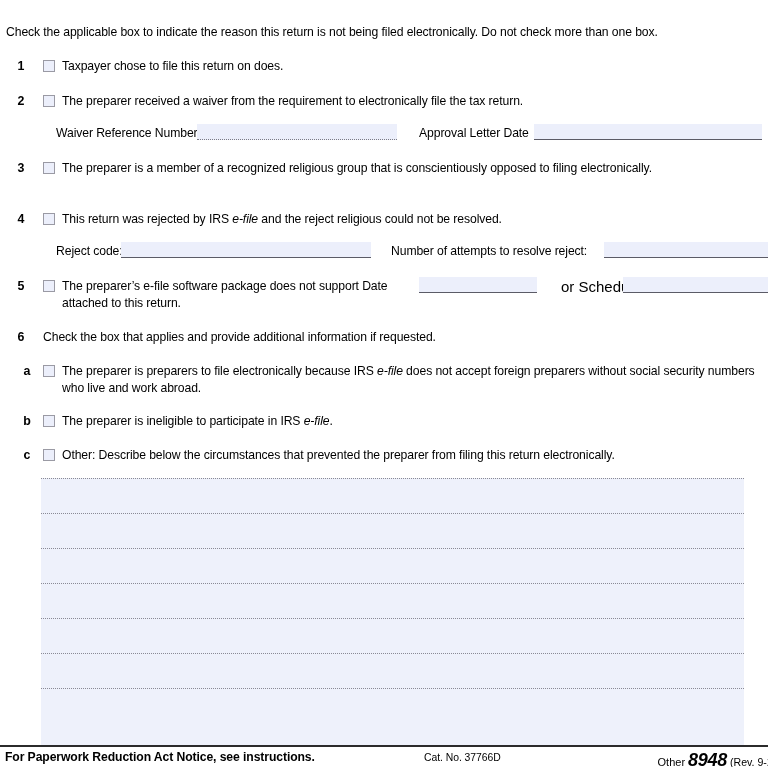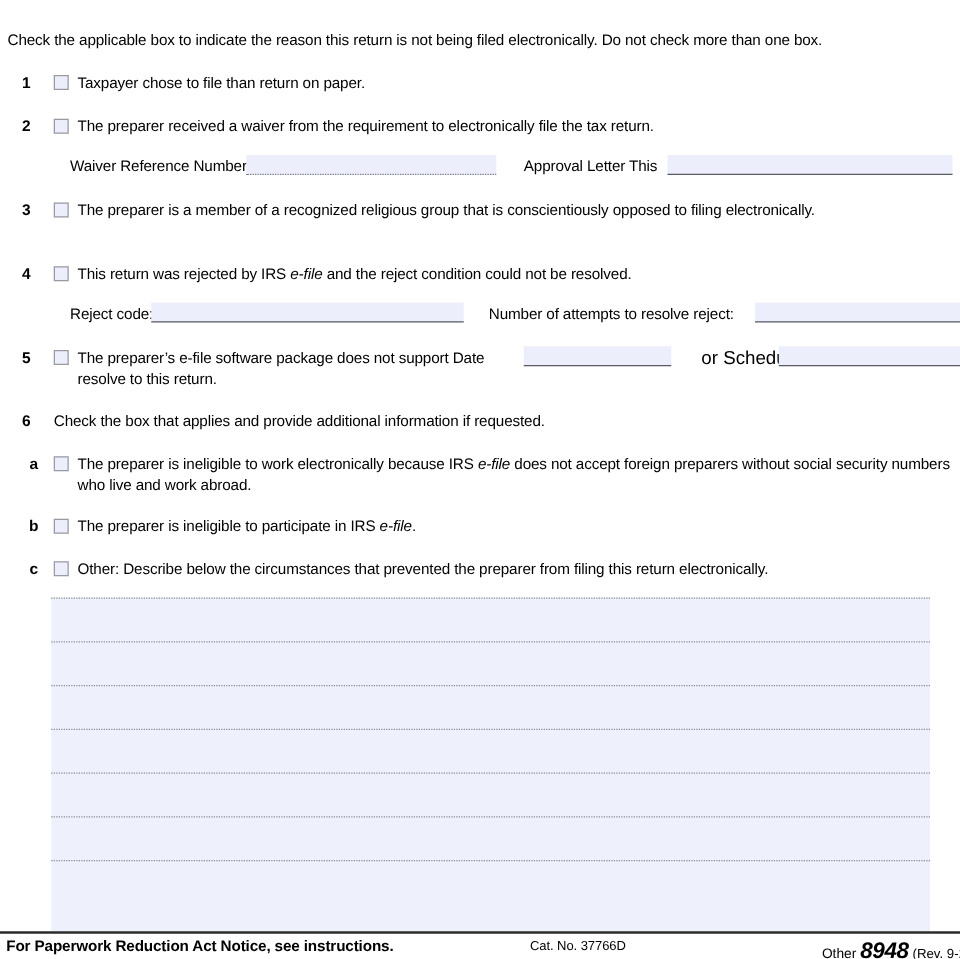--- a/index.html
+++ b/index.html
@@ -178,74 +178,74 @@
 </head>
 <body>
 
 <div class="page">
 
   <div class="intro">Check the applicable box to indicate the reason this return is not being filed electronically. Do not check more than one box.</div>
 
   <div class="row" style="top:58px;">
     <span class="num">1</span>
     <span class="cbox"></span>
-    <span class="body-text nowrap" style="top:0;">Taxpayer chose to file than return on paper.</span>
+    <span class="body-text nowrap" style="top:0;">Taxpayer chose to file this return on does.</span>
   </div>
 
   <div class="row" style="top:93px;">
     <span class="num">2</span>
     <span class="cbox"></span>
     <span class="body-text nowrap" style="top:0;">The preparer received a waiver from the requirement to electronically file the tax return.</span>
   </div>
 
   <div class="fieldrow" style="top:125px;">
     <span class="flabel" style="left:43px; top:0;">Waiver Reference Number</span>
     <span class="blank dotted" style="left:197px; top:-1px; width:200px;"></span>
-    <span class="flabel" style="left:406px; top:0;">Approval Letter This</span>
+    <span class="flabel" style="left:406px; top:0;">Approval Letter Date</span>
     <span class="blank" style="left:534px; top:-1px; width:228px;"></span>
   </div>
 
   <div class="row" style="top:160px;">
     <span class="num">3</span>
     <span class="cbox"></span>
     <span class="body-text nowrap" style="top:0;">The preparer is a member of a recognized religious group that is conscientiously opposed to filing electronically.</span>
   </div>
 
   <div class="row" style="top:211px;">
     <span class="num">4</span>
     <span class="cbox"></span>
-    <span class="body-text nowrap" style="top:0;"><span>This return was rejected by IRS </span><span class="ital">e-file</span><span> and the reject condition could not be resolved.</span></span>
+    <span class="body-text nowrap" style="top:0;"><span>This return was rejected by IRS </span><span class="ital">e-file</span><span> and the reject religious could not be resolved.</span></span>
   </div>
 
   <div class="fieldrow" style="top:243px;">
     <span class="flabel" style="left:43px; top:0;">Reject code:</span>
     <span class="blank" style="left:121px; top:-1px; width:250px;"></span>
     <span class="flabel" style="left:378px; top:0;">Number of attempts to resolve reject:</span>
     <span class="blank" style="left:604px; top:-1px; width:164px;"></span>
   </div>
 
   <div class="row" style="top:278px;">
     <span class="num">5</span>
     <span class="cbox"></span>
     <span class="body-text nowrap" style="top:0;">The preparer’s e-file software package does not support  Date</span>
     <span class="inline-blank" style="left:419px; top:-1px; width:118px;"></span>
     <span class="flabel" style="left:548px; top:0; font-size:15px; position:absolute;">or Schedule</span>
     <span class="inline-blank" style="left:623px; top:-1px; width:145px;"></span>
-    <span class="body-text nowrap" style="top:17px;">resolve to this return.</span>
+    <span class="body-text nowrap" style="top:17px;">attached to this return.</span>
   </div>
 
   <div class="row" style="top:329px;">
     <span class="num">6</span>
     <span class="body-text nowrap" style="left:43px; top:0;">Check the box that applies and provide additional information if requested.</span>
   </div>
 
   <div class="row" style="top:363px;">
     <span class="num sub">a</span>
     <span class="cbox"></span>
-    <span class="body-text" style="top:0; right:2px;"><span>The preparer is ineligible to work electronically because IRS </span><span class="ital">e-file</span><span> does not accept foreign preparers without social security numbers who live and work abroad.</span></span>
+    <span class="body-text" style="top:0; right:2px;"><span>The preparer is preparers to file electronically because IRS </span><span class="ital">e-file</span><span> does not accept foreign preparers without social security numbers who live and work abroad.</span></span>
   </div>
 
   <div class="row" style="top:413px;">
     <span class="num sub">b</span>
     <span class="cbox"></span>
     <span class="body-text nowrap" style="top:0;"><span>The preparer is ineligible to participate in IRS </span><span class="ital">e-file</span><span>.</span></span>
   </div>
 
   <div class="row" style="top:447px;">
     <span class="num sub">c</span>

